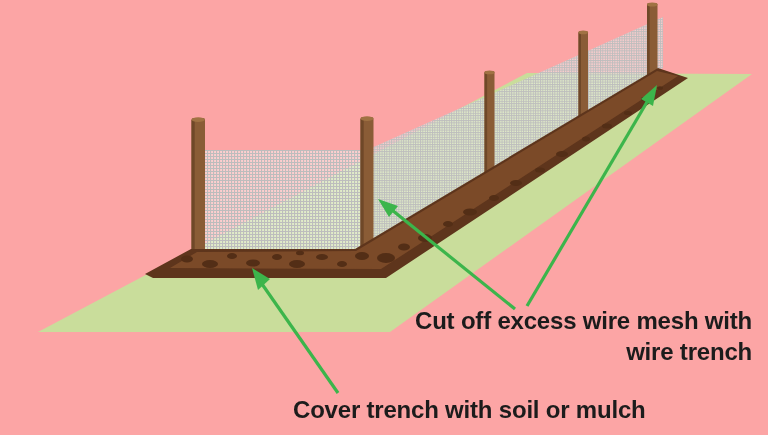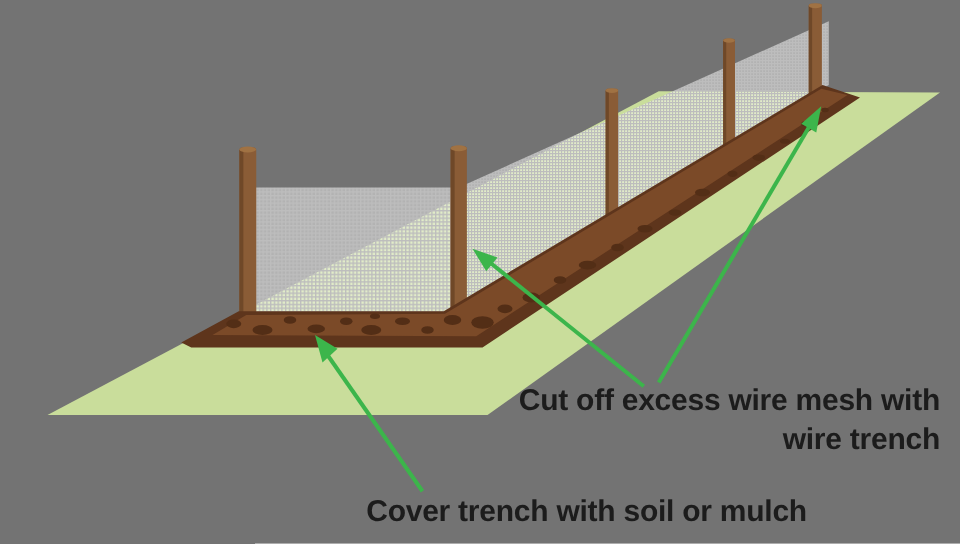--- a/index.html
+++ b/index.html
@@ -1,19 +1,19 @@
 <!DOCTYPE html>
 <html><head>
 <meta charset="utf-8">
 <style>
   html,body{margin:0;padding:0;background:#fff;}
   .stage{
     position:relative;
     width:768px;height:435px;
-    background:#737373;
+    background:#fca5a5;
     overflow:hidden;
     font-family:"Liberation Sans","DejaVu Sans",sans-serif;
   }
   .scene{position:absolute;left:0;top:0;}
   .callout{
     position:absolute;
     font-weight:700;
     font-size:24px;
     line-height:31px;
     letter-spacing:-0.2px;

